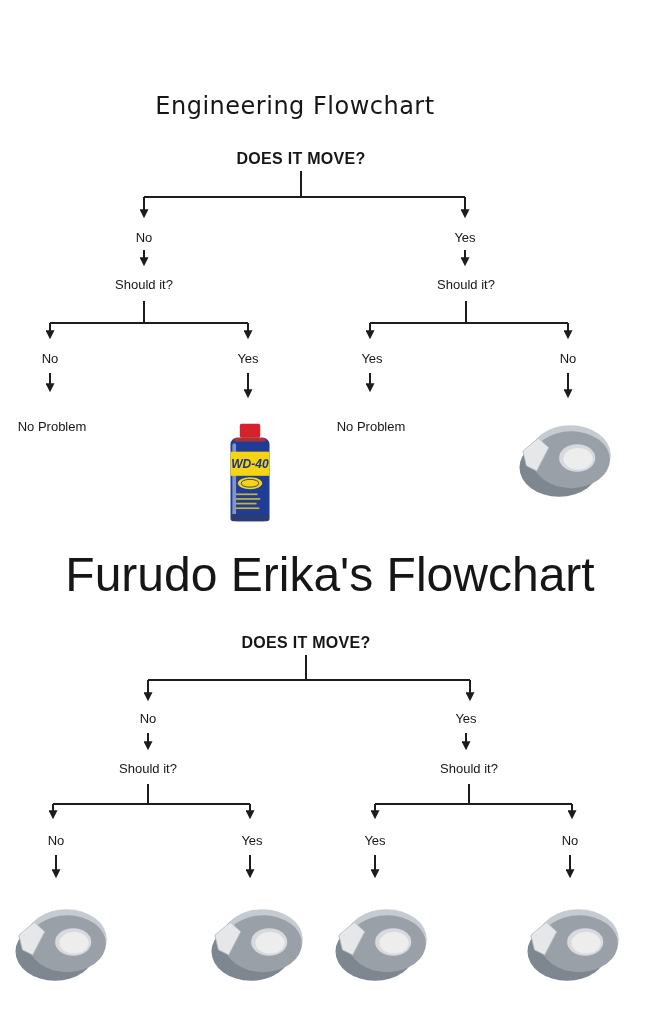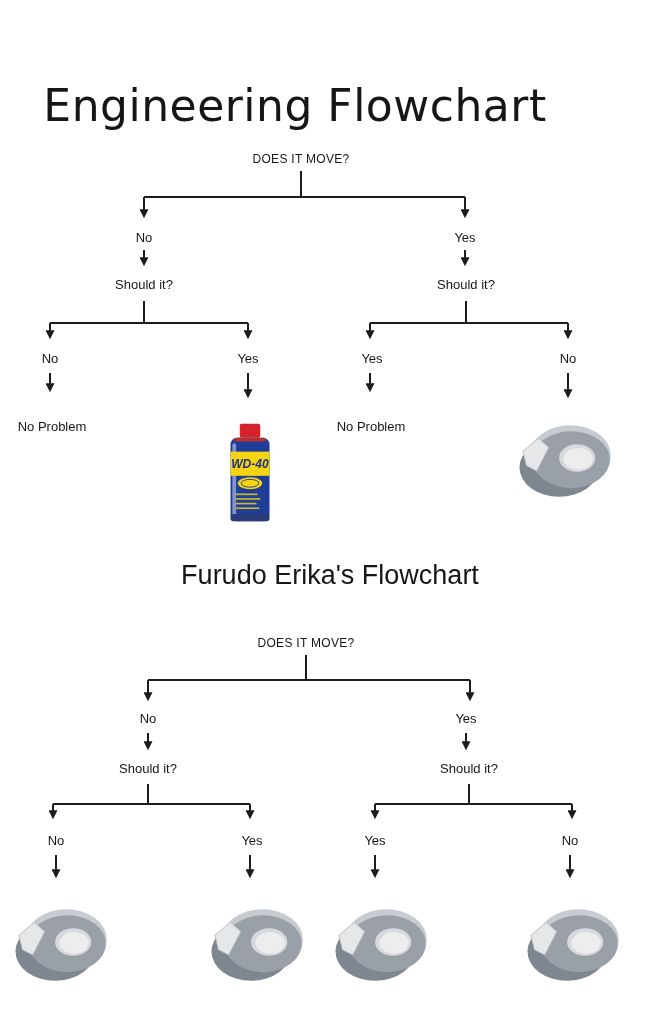--- a/index.html
+++ b/index.html
@@ -1,23 +1,23 @@
 <!DOCTYPE html>
 <html style="--background: #ffffff; --line: #1c1c1c; --text: #161616; --tape-side: #7e8690; --tape-highlight: #c6cbd1; --tape-body: #99a0a8; --tape-hole-ring: #d7d9df; --tape-hole: #ededee; --tape-flap: #e6e7e9; --wd40-cap: #d5222b; --wd40-body: #1f3d97; --wd40-band: #f6d411; --wd40-label-text: #1c3488;"><head>
 <meta charset="utf-8">
 <style>
   html,body{margin:0;padding:0;background:#fff;}
   .stage{position:relative;width:657px;height:1023px;background:var(--background,#fff);overflow:hidden;
          font-family:"Liberation Sans",sans-serif;color:var(--text,#161616);}
   .art{position:absolute;left:0;top:0;}
   .lbl{position:absolute;transform:translateX(-50%);white-space:nowrap;text-align:center;
        font-size:13px;line-height:22px;color:var(--text,#161616);}
-  .title1{font-family:"DejaVu Sans",sans-serif;font-size:44px;line-height:44px;letter-spacing:.5px;}
-  .title2{font-family:"Liberation Sans",sans-serif;font-size:27px;line-height:46px;}
-  .rootq{font-weight:normal;font-size:12px;line-height:20px;letter-spacing:.3px;}
+  .title1{font-family:"DejaVu Sans",sans-serif;font-size:24px;line-height:44px;letter-spacing:.5px;}
+  .title2{font-family:"Liberation Sans",sans-serif;font-size:48px;line-height:46px;}
+  .rootq{font-weight:bold;font-size:16px;line-height:20px;letter-spacing:.3px;}
   .wrap2{white-space:normal;width:92px;}
 </style>
 </head>
 <body>
 
 <div class="stage">
 
   <svg class="art" width="657" height="1023" viewBox="0 0 657 1023">
     <defs>
       <marker id="ah" viewBox="0 0 10 10" refX="7.5" refY="5" markerWidth="10" markerHeight="9" orient="auto" markerUnits="userSpaceOnUse">

